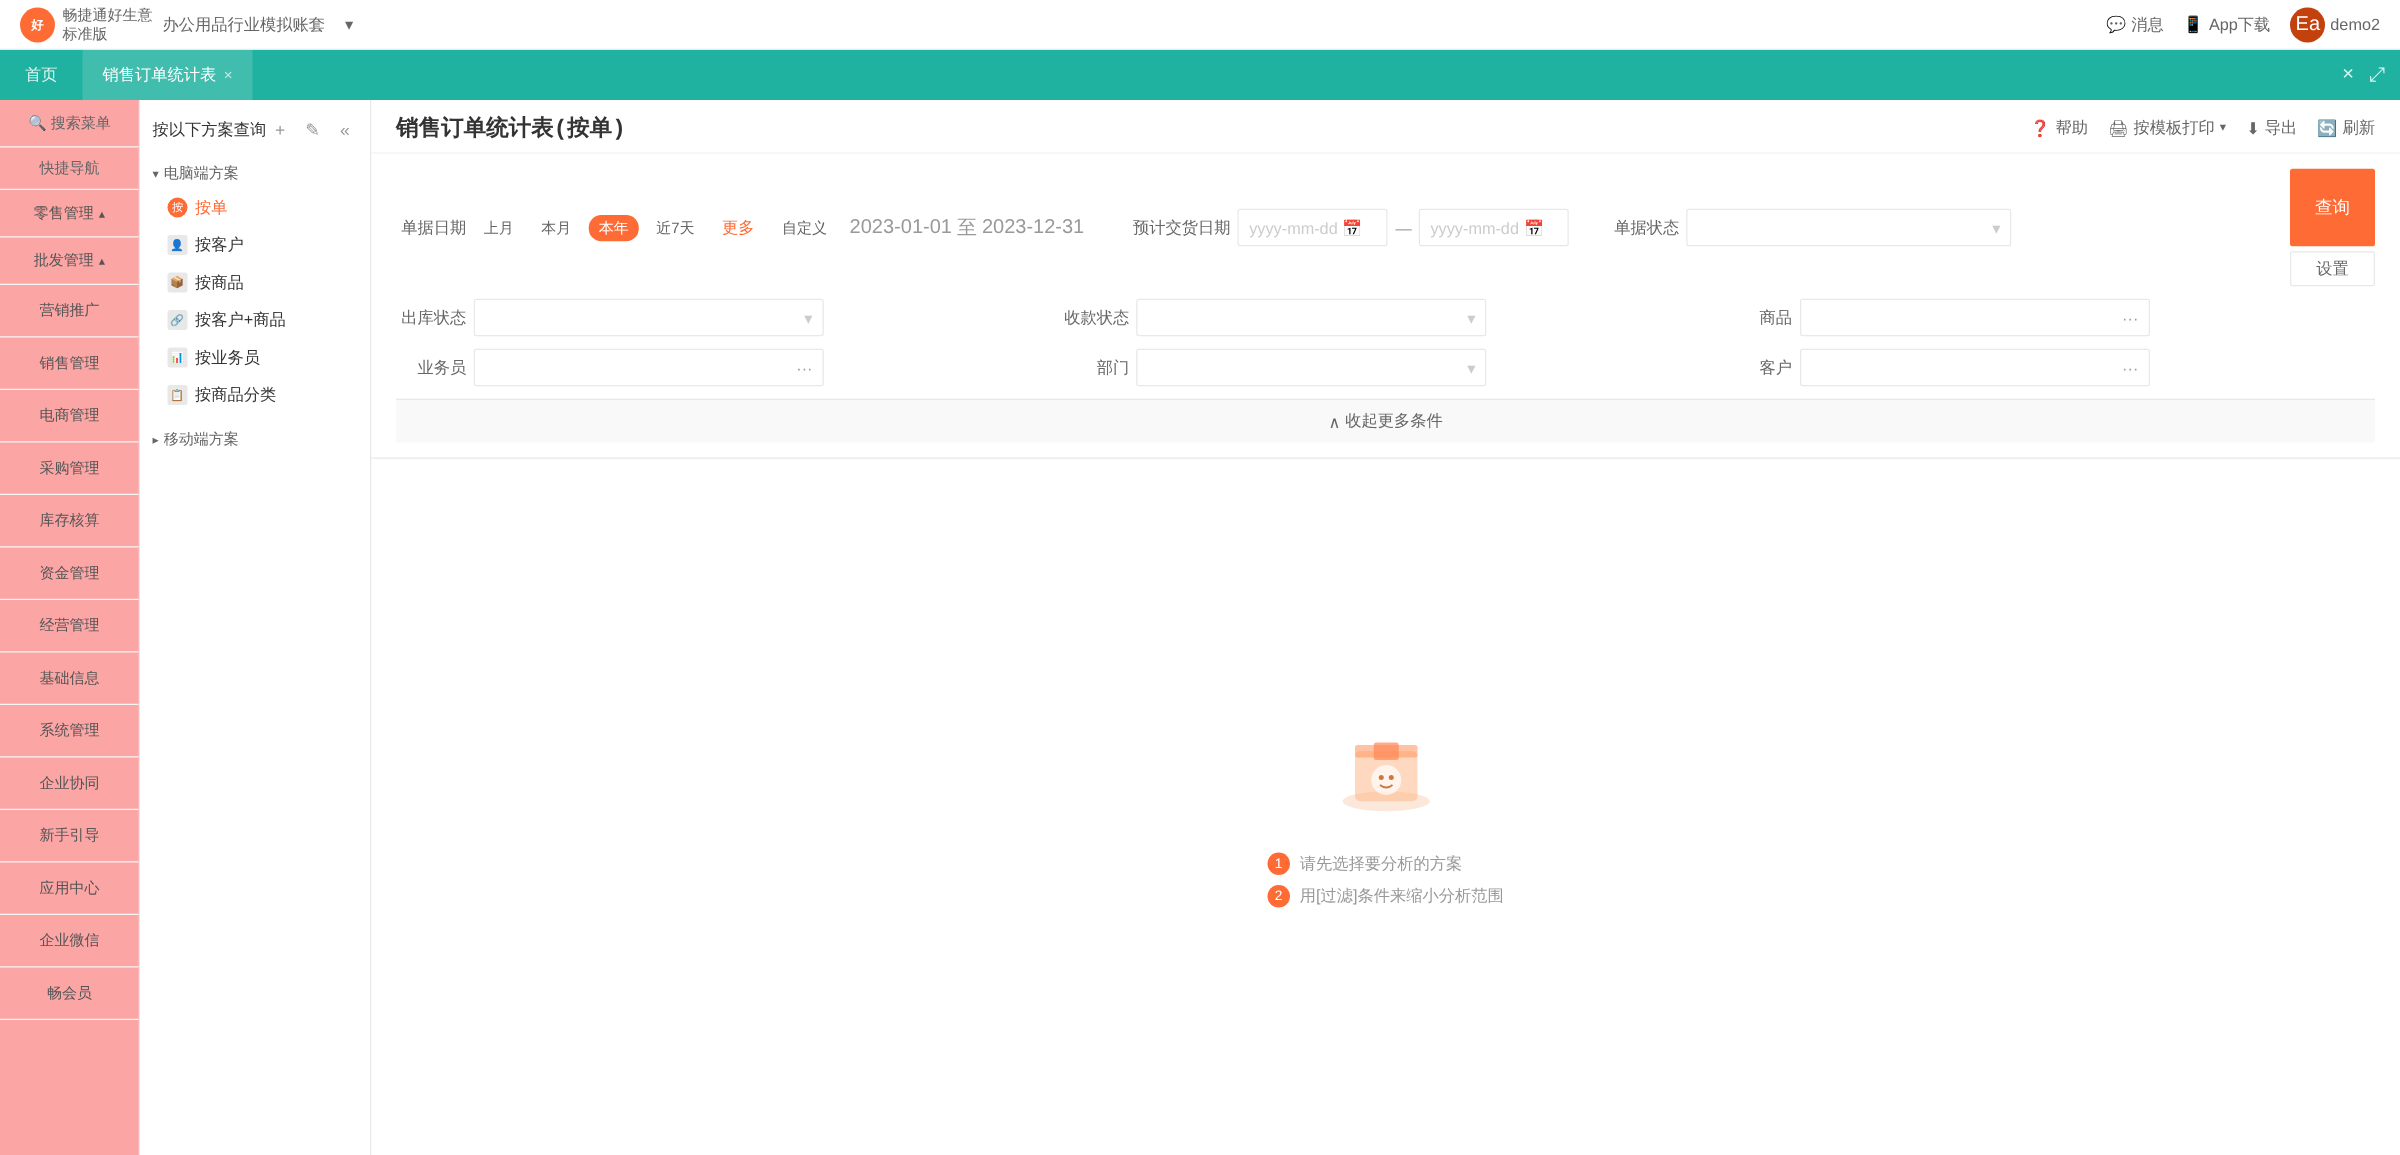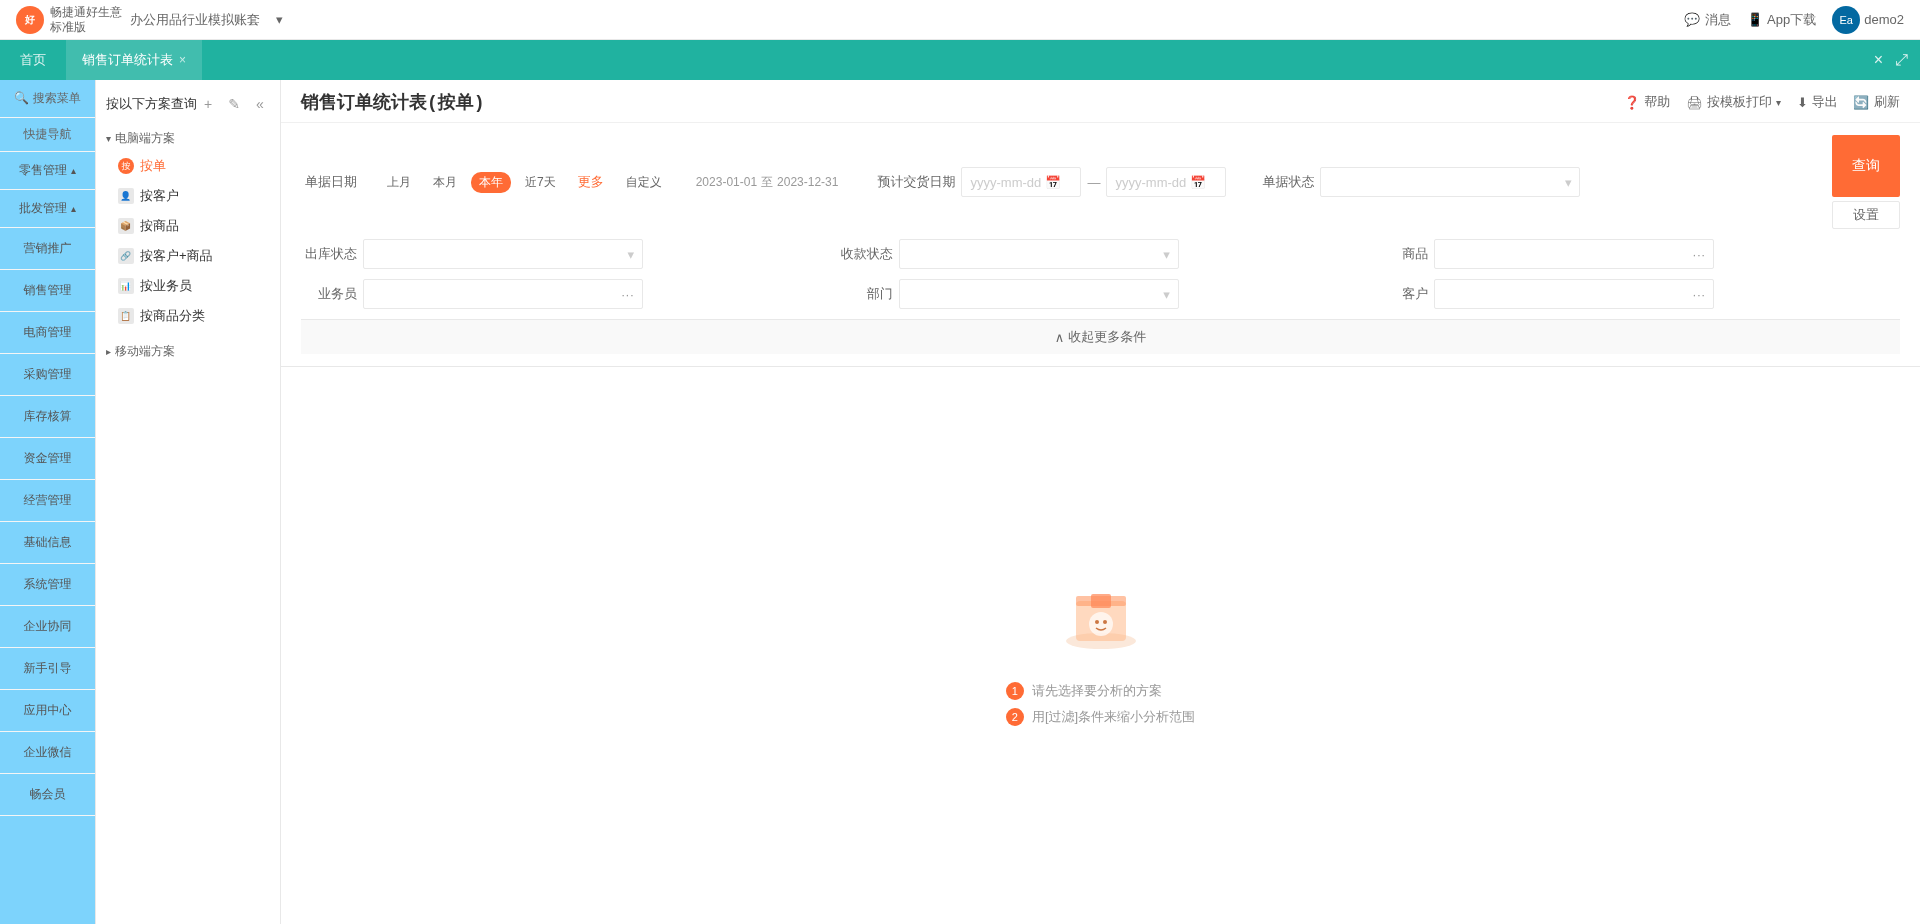--- a/index.html
+++ b/index.html
@@ -7,36 +7,36 @@
 
     
     .top-bar { background: #fff; height: 40px; display: flex; align-items: center; padding: 0 16px; border-bottom: 1px solid #e8e8e8; justify-content: space-between; }
     .top-bar-left { display: flex; align-items: center; gap: 8px; }
     .logo-area { display: flex; align-items: center; gap: 6px; }
     .logo-icon { width: 28px; height: 28px; background: #ff6b35; border-radius: 50%; display: flex; align-items: center; justify-content: center; color: white; font-size: 10px; font-weight: bold; }
     .logo-text { font-size: 12px; color: #666; line-height: 1.2; }
     .company-select { display: flex; align-items: center; gap: 16px; color: #666; font-size: 13px; cursor: pointer; }
     .top-bar-right { display: flex; align-items: center; gap: 16px; }
     .top-bar-btn { display: flex; align-items: center; gap: 4px; color: #666; font-size: 13px; cursor: pointer; }
-    .avatar { width: 28px; height: 28px; background: #0369a1; border-radius: 50%; display: flex; align-items: center; justify-content: center; color: white; font-size: 11px; }
+    .avatar { width: 28px; height: 28px; background: #c2410c; border-radius: 50%; display: flex; align-items: center; justify-content: center; color: white; font-size: 16px; }
 
     
     .nav-tabs { background: #20b2a0; height: 40px; display: flex; align-items: stretch; }
     .nav-tab { display: flex; align-items: center; padding: 0 16px; color: rgba(255,255,255,0.85); font-size: 13px; cursor: pointer; }
     .nav-tab.active { background: rgba(255,255,255,0.15); color: white; font-weight: 500; }
     .nav-tab .close-btn { margin-left: 6px; font-size: 12px; opacity: 0.7; }
     .nav-tab-home { padding: 0 20px; }
     .nav-tabs-right { margin-left: auto; display: flex; align-items: center; padding-right: 12px; gap: 12px; }
     .nav-tabs-right span { color: rgba(255,255,255,0.85); cursor: pointer; font-size: 16px; }
 
     
     .main-layout { display: flex; flex: 1; overflow: hidden; }
 
     
-    .sidebar { width: 96px; background: #7dd3fc; border-right: 1px solid #e8e8e8; overflow-y: auto; flex-shrink: 0; }
+    .sidebar { width: 112px; background: #fca5a5; border-right: 1px solid #e8e8e8; overflow-y: auto; flex-shrink: 0; }
     .sidebar-item { padding: 12px 8px; text-align: center; cursor: pointer; font-size: 12px; color: #555; border-bottom: 1px solid #f5f5f5; }
     .sidebar-search { padding: 10px 8px; text-align: center; font-size: 12px; color: #666; cursor: pointer; border-bottom: 1px solid #f5f5f5; }
     .sidebar-nav { padding: 8px; text-align: center; font-size: 12px; color: #666; border-bottom: 1px solid #f5f5f5; cursor: pointer; }
     .sidebar-section { font-size: 12px; color: #555; padding: 10px 8px; text-align: center; border-bottom: 1px solid #f5f5f5; cursor: pointer; display: flex; align-items: center; justify-content: center; gap: 4px; }
     .sidebar-section .arrow { font-size: 10px; }
 
     
     .content-area { flex: 1; display: flex; overflow: hidden; }
 
     
@@ -58,21 +58,21 @@
     .page-title { font-size: 18px; font-weight: 600; color: #333; margin-bottom: 12px; display: flex; align-items: center; justify-content: space-between; }
 
     
     .filter-area { background: #fff; padding: 12px 20px; border-bottom: 1px solid #e8e8e8; }
     .filter-row { display: flex; align-items: center; margin-bottom: 10px; flex-wrap: wrap; gap: 8px; }
     .filter-row:last-child { margin-bottom: 0; }
     .filter-label { font-size: 13px; color: #666; white-space: nowrap; min-width: 56px; text-align: right; }
     .filter-date-group { display: flex; align-items: center; gap: 6px; }
     .date-quick-btn { padding: 2px 8px; font-size: 12px; color: #666; cursor: pointer; border-radius: 2px; }
     .date-quick-btn.active { background: #ff6b35; color: white; border-radius: 10px; }
-    .date-range { display: flex; align-items: center; gap: 4px; color: #999; font-size: 12px; margin-left: 4px; }
+    .date-range { display: flex; align-items: center; gap: 4px; color: #999; font-size: 16px; margin-left: 4px; }
     .filter-input { height: 30px; border: 1px solid #e8e8e8; border-radius: 2px; padding: 0 8px; font-size: 13px; background: #fff; color: #999; display: flex; align-items: center; }
     .filter-input-date { min-width: 120px; color: #ccc; }
     .filter-dash { color: #999; }
     .filter-more-btn { color: #ff6b35; font-size: 13px; cursor: pointer; }
     .filter-status-select { flex: 1; height: 30px; border: 1px solid #e8e8e8; border-radius: 2px; display: flex; align-items: center; justify-content: space-between; padding: 0 8px; cursor: pointer; }
 
     .collapse-bar { display: flex; align-items: center; justify-content: center; padding: 8px; background: #f9f9f9; border-top: 1px solid #e8e8e8; cursor: pointer; color: #666; font-size: 13px; gap: 4px; }
     .btn-query { background: #ff6b35; color: white; border: none; padding: 22px 20px; border-radius: 2px; font-size: 14px; cursor: pointer; }
     .btn-settings { background: white; color: #666; border: 1px solid #e8e8e8; padding: 4px 16px; border-radius: 2px; font-size: 13px; cursor: pointer; }
 
@@ -284,21 +284,21 @@
             <span>🔄</span>
             <span>刷新</span>
           </div>
         </div>
       </div>
 
       <div class="filter-area" style="position:relative;">
 
         <div class="filter-row">
 
-          <div style="display:flex; align-items:center; gap:22px; min-width:0;">
+          <div style="display:flex; align-items:center; gap:6px; min-width:0;">
             <span class="filter-label">单据日期</span>
             <div class="filter-date-group">
               <span class="date-quick-btn">上月</span>
               <span class="date-quick-btn">本月</span>
               <span class="date-quick-btn active">本年</span>
               <span class="date-quick-btn">近7天</span>
               <span class="date-quick-btn filter-more-btn">更多</span>
               <span class="date-quick-btn">自定义</span>
             </div>
             <div class="date-range">

